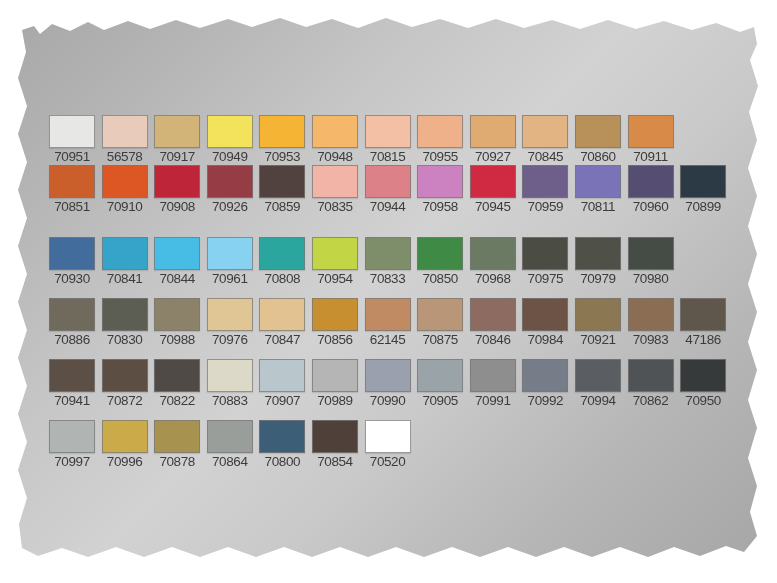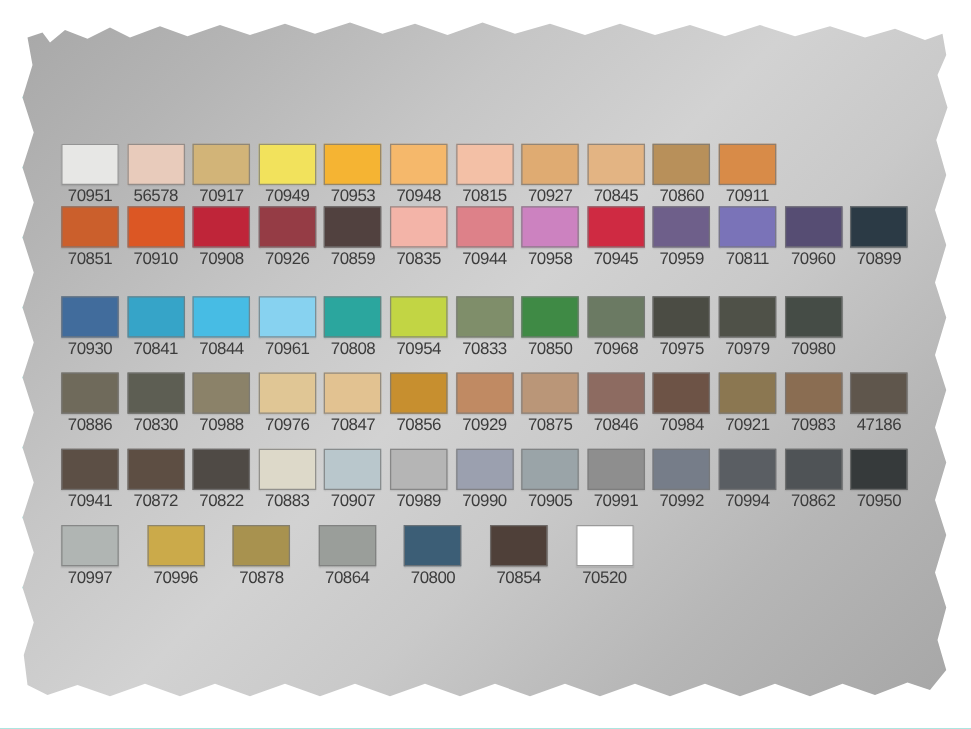--- a/index.html
+++ b/index.html
@@ -135,20 +135,24 @@
         </div>
       <div class="swatch-cell">
           <div class="swatch-chip" style="background-color:#f5b86b;"></div>
           <div class="swatch-label">70948</div>
         </div>
       <div class="swatch-cell">
           <div class="swatch-chip" style="background-color:#f3c0a6;"></div>
           <div class="swatch-label">70815</div>
         </div>
       <div class="swatch-cell">
+          <div class="swatch-chip" style="background-color:#eeb189;"></div>
+          <div class="swatch-label">70955</div>
+        </div>
+      <div class="swatch-cell">
           <div class="swatch-chip" style="background-color:#dfab72;"></div>
           <div class="swatch-label">70927</div>
         </div>
       <div class="swatch-cell">
           <div class="swatch-chip" style="background-color:#e3b483;"></div>
           <div class="swatch-label">70845</div>
         </div>
       <div class="swatch-cell">
           <div class="swatch-chip" style="background-color:#b8905a;"></div>
           <div class="swatch-label">70860</div>
@@ -285,21 +289,21 @@
       <div class="swatch-cell">
           <div class="swatch-chip" style="background-color:#e2c291;"></div>
           <div class="swatch-label">70847</div>
         </div>
       <div class="swatch-cell">
           <div class="swatch-chip" style="background-color:#c78f2f;"></div>
           <div class="swatch-label">70856</div>
         </div>
       <div class="swatch-cell">
           <div class="swatch-chip" style="background-color:#c08a63;"></div>
-          <div class="swatch-label">70929</div>
+          <div class="swatch-label">62145</div>
         </div>
       <div class="swatch-cell">
           <div class="swatch-chip" style="background-color:#ba9678;"></div>
           <div class="swatch-label">70875</div>
         </div>
       <div class="swatch-cell">
           <div class="swatch-chip" style="background-color:#8d6b61;"></div>
           <div class="swatch-label">70846</div>
         </div>
       <div class="swatch-cell">
@@ -368,21 +372,21 @@
       <div class="swatch-cell">
           <div class="swatch-chip" style="background-color:#4f5356;"></div>
           <div class="swatch-label">70862</div>
         </div>
       <div class="swatch-cell">
           <div class="swatch-chip" style="background-color:#363a3b;"></div>
           <div class="swatch-label">70950</div>
         </div>
     </div>
 
-    <div class="swatch-row" style="top:420px;gap:16px;">
+    <div class="swatch-row" style="top:420px;">
       <div class="swatch-cell">
           <div class="swatch-chip" style="background-color:#b0b5b3;"></div>
           <div class="swatch-label">70997</div>
         </div>
       <div class="swatch-cell">
           <div class="swatch-chip" style="background-color:#cbaa4a;"></div>
           <div class="swatch-label">70996</div>
         </div>
       <div class="swatch-cell">
           <div class="swatch-chip" style="background-color:#a8924f;"></div>

